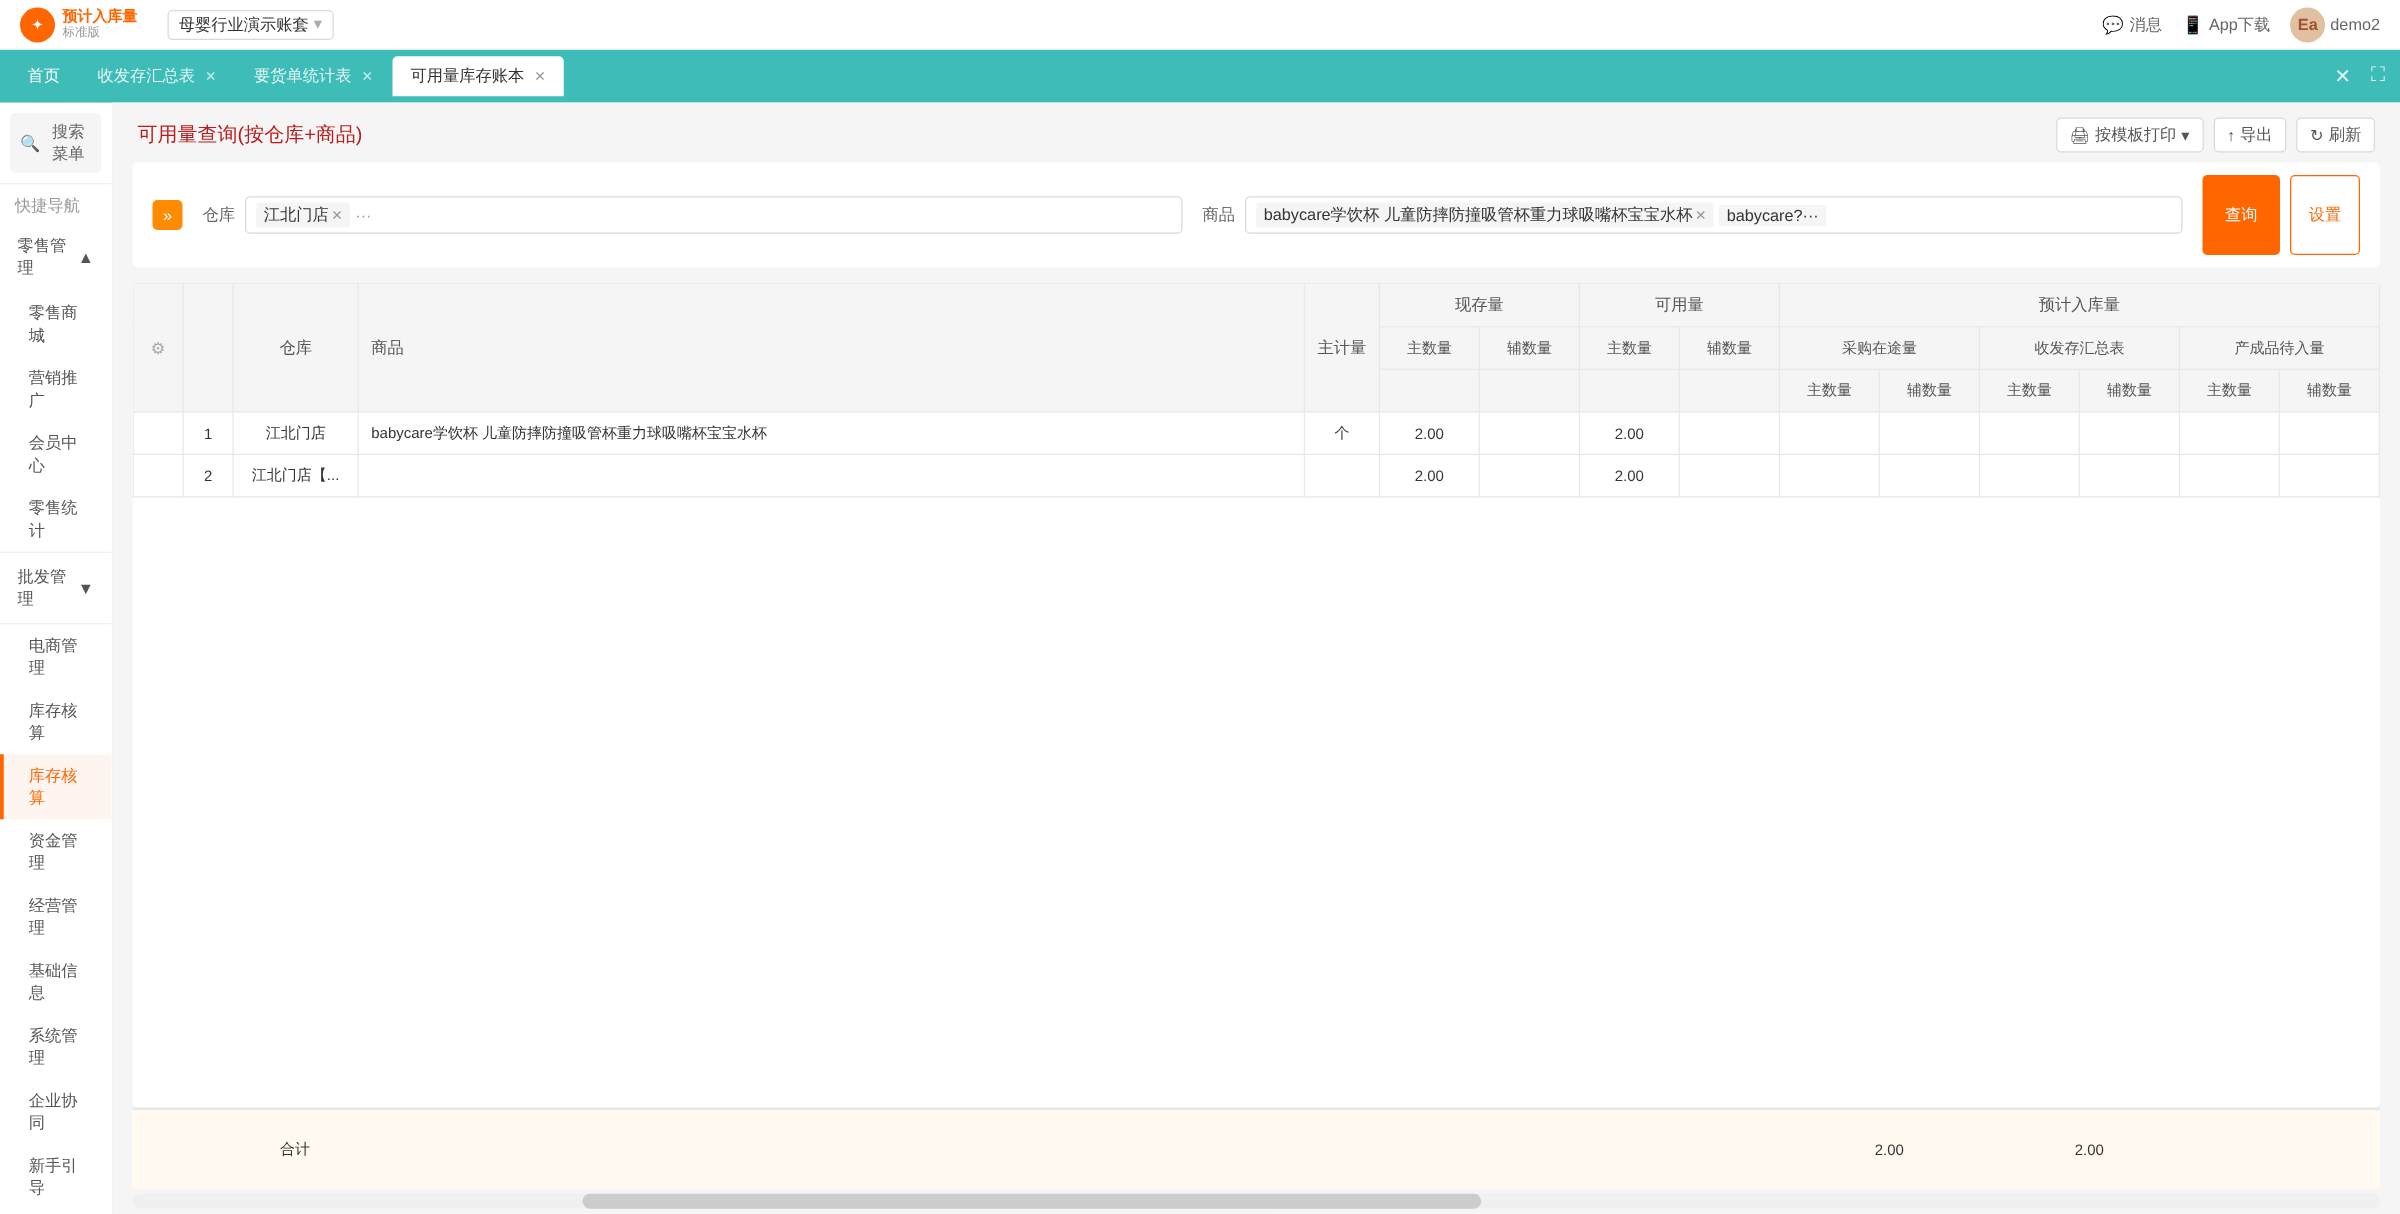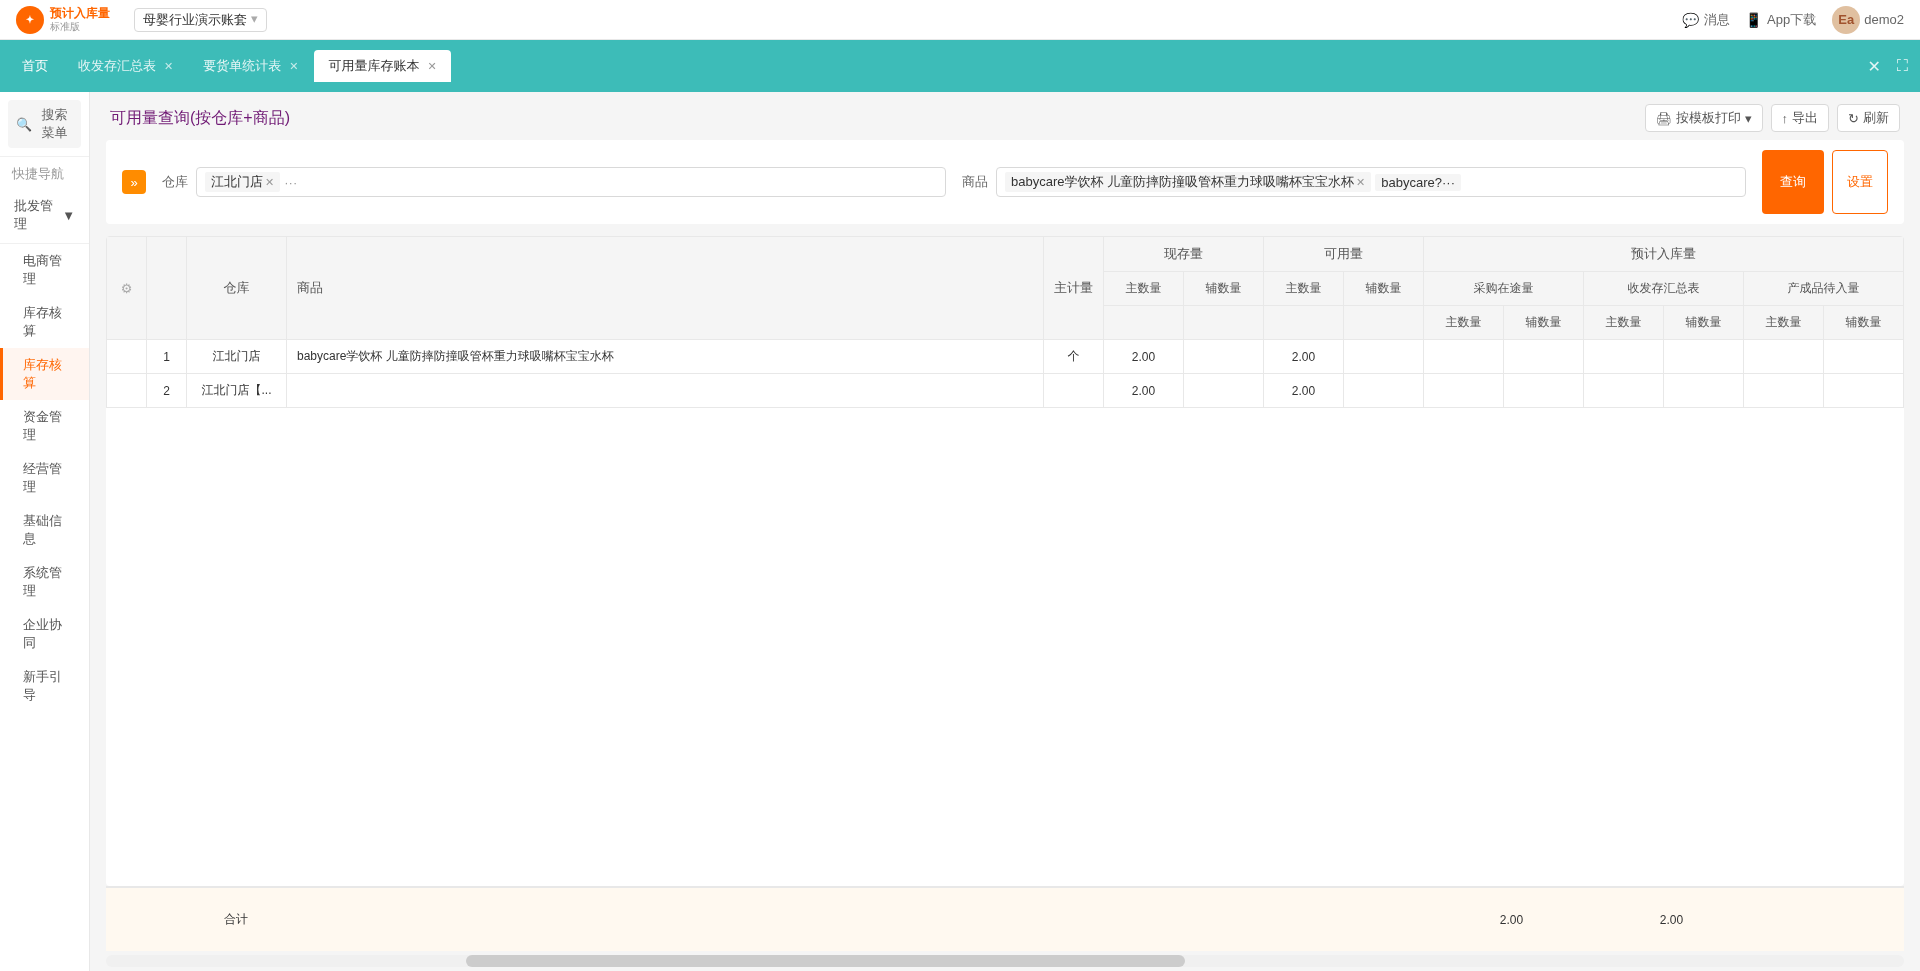--- a/index.html
+++ b/index.html
@@ -25,21 +25,21 @@
       padding: 2px 8px; cursor: pointer; font-size: 12px; color: #333;
       margin-left: 16px;
     }
     .top-bar-right { display: flex; align-items: center; gap: 16px; }
     .top-action { display: flex; align-items: center; gap: 4px; color: #666; font-size: 12px; cursor: pointer; }
     .avatar { width: 28px; height: 28px; border-radius: 50%; background: #e0c0a0; display: flex; align-items: center; justify-content: center; color: #a0522d; font-size: 11px; font-weight: bold; overflow: hidden; }
 
     
     .tab-bar {
       background: #3dbcb8;
-      height: 52px;
+      height: 42px;
       display: flex;
       align-items: center;
       padding: 0 8px;
       gap: 2px;
       flex-shrink: 0;
     }
     .tab-item {
       display: flex; align-items: center; gap: 4px;
       padding: 6px 14px;
       border-radius: 4px 4px 0 0;
@@ -99,21 +99,21 @@
 
     
     .page-header {
       background: #f5f5f5;
       padding: 12px 20px 8px;
       display: flex;
       align-items: center;
       justify-content: space-between;
       flex-shrink: 0;
     }
-    .page-title { font-size: 16px; font-weight: 500; color: #701a75; }
+    .page-title { font-size: 16px; font-weight: 500; color: #b91c1c; }
     .page-actions { display: flex; align-items: center; gap: 8px; }
     .page-action-btn {
       display: flex; align-items: center; gap: 4px;
       padding: 4px 10px;
       border: 1px solid #d9d9d9;
       border-radius: 4px;
       background: #fff;
       cursor: pointer;
       font-size: 12px; color: #555;
     }
@@ -295,20 +295,38 @@
     <div class="sidebar-search">
       <button class="sidebar-search-btn">
         <span>🔍</span>
         <span>搜索菜单</span>
       </button>
     </div>
     <div class="sidebar-nav-label">
       <span>快捷导航</span>
     </div>
 
+    <div class="sidebar-group">
+      <div class="sidebar-group-title">
+        <span>零售管理</span>
+        <span>▲</span>
+      </div>
+      <div class="sidebar-sub-item">
+        <span>零售商城</span>
+      </div>
+      <div class="sidebar-sub-item">
+        <span>营销推广</span>
+      </div>
+      <div class="sidebar-sub-item">
+        <span>会员中心</span>
+      </div>
+      <div class="sidebar-sub-item">
+        <span>零售统计</span>
+      </div>
+    </div>
 
     <div class="sidebar-group">
       <div class="sidebar-group-title">
         <span>批发管理</span>
         <span>▼</span>
       </div>
     </div>
 
     <div class="sidebar-sub-item">
       <span>电商管理</span>

